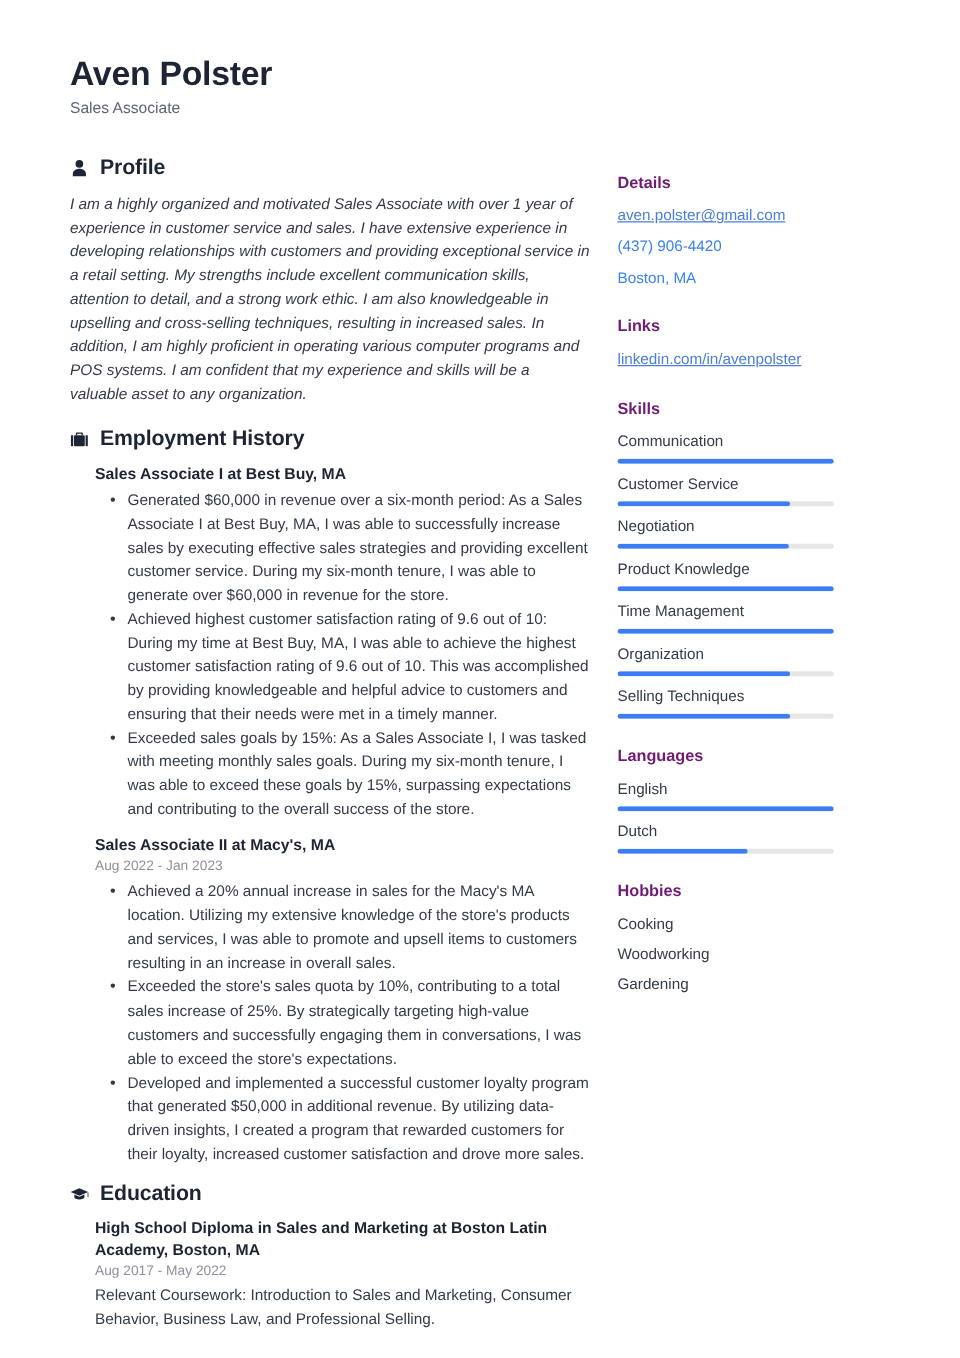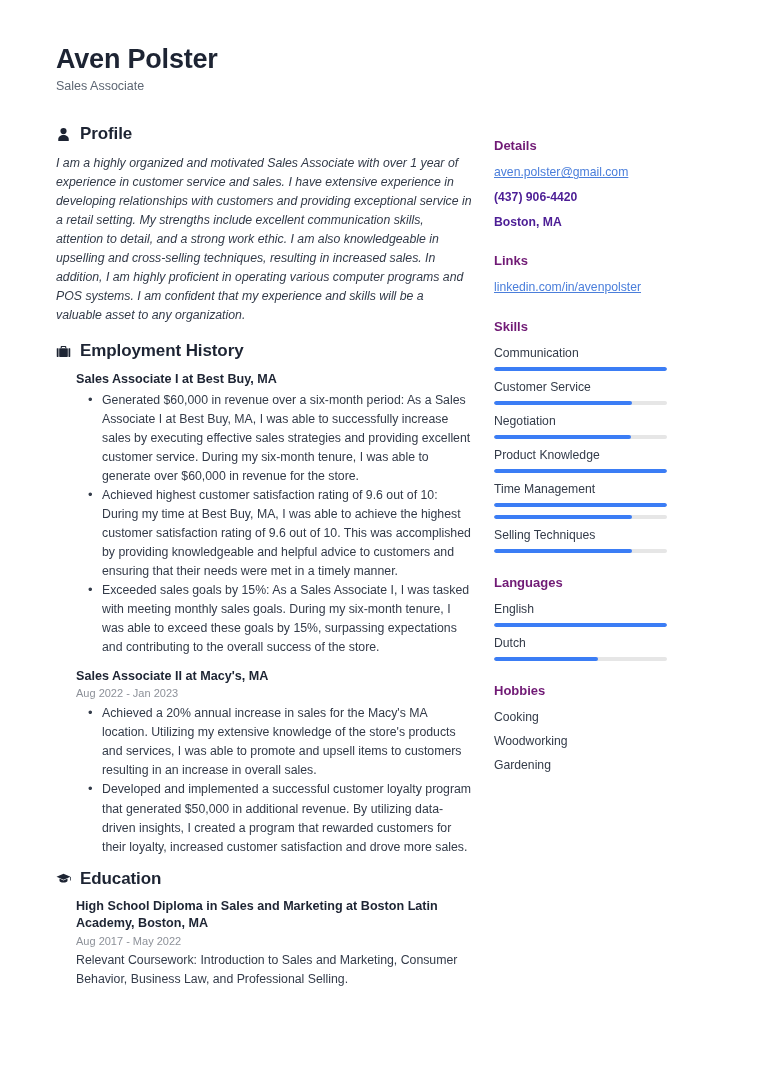--- a/index.html
+++ b/index.html
@@ -141,24 +141,23 @@
   .side-block { margin-bottom: 22px; }
   .side-title {
     font-size: 13px;
     font-weight: bold;
     color: #701a75;
     margin: 0 0 9px 0;
     line-height: 1.3;
   }
   .side-line {
     font-size: 12.2px;
-    color: #4c1d95;
+    color: #3b82f6;
     line-height: 1.45;
     margin-bottom: 7px;
-    font-weight: bold;
   }
   .side-link {
     font-size: 12.2px;
     color: #4a7edb;
     text-decoration: underline;
     line-height: 1.45;
     margin-bottom: 7px;
     display: block;
     word-break: break-all;
     cursor: pointer;
@@ -237,20 +236,21 @@
           <li>Achieved highest customer satisfaction rating of 9.6 out of 10: During my time at Best Buy, MA, I was able to achieve the highest customer satisfaction rating of 9.6 out of 10. This was accomplished by providing knowledgeable and helpful advice to customers and ensuring that their needs were met in a timely manner.</li>
           <li>Exceeded sales goals by 15%: As a Sales Associate I, I was tasked with meeting monthly sales goals. During my six-month tenure, I was able to exceed these goals by 15%, surpassing expectations and contributing to the overall success of the store.</li>
         </ul>
 
         <div class="entry">
           <div class="entry-title">Sales Associate II at Macy's, MA</div>
           <div class="entry-date">Aug 2022 - Jan 2023</div>
         </div>
         <ul class="bullets">
           <li>Achieved a 20% annual increase in sales for the Macy's MA location. Utilizing my extensive knowledge of the store's products and services, I was able to promote and upsell items to customers resulting in an increase in overall sales.</li>
+          <li>Exceeded the store's sales quota by 10%, contributing to a total sales increase of 25%. By strategically targeting high-value customers and successfully engaging them in conversations, I was able to exceed the store's expectations.</li>
           <li>Developed and implemented a successful customer loyalty program that generated $50,000 in additional revenue. By utilizing data-driven insights, I created a program that rewarded customers for their loyalty, increased customer satisfaction and drove more sales.</li>
         </ul>
       </div>
 
       <div class="section" style="margin-top:12px;">
         <div class="section-head">
           <span class="sec-icon">
             <svg width="16" height="15" viewBox="0 0 18 14" fill="currentColor" aria-hidden="true">
               <path d="M9 1.2 0.6 4.8 9 8.4l8.4-3.6L9 1.2z"></path>
               <path d="M4.2 7.1v2.6c0 1.2 2.1 2.2 4.8 2.2s4.8-1 4.8-2.2V7.1L9 9.3 4.2 7.1z"></path>
@@ -309,20 +309,21 @@
             <div class="rating-fill" style="width: 100%; background: rgb(59, 125, 245);"></div>
           </div>
         </div>
         <div class="rating-row">
           <div class="rating-label">Time Management</div>
           <div class="rating-track">
             <div class="rating-fill" style="width: 100%; background: rgb(59, 125, 245);"></div>
           </div>
         </div>
         <div class="rating-row">
+          <div class="rating-label">Organization</div>
           <div class="rating-track">
             <div class="rating-fill" style="width: 80%; background: rgb(59, 125, 245);"></div>
           </div>
         </div>
         <div class="rating-row">
           <div class="rating-label">Selling Techniques</div>
           <div class="rating-track">
             <div class="rating-fill" style="width: 80%; background: rgb(59, 125, 245);"></div>
           </div>
         </div>

